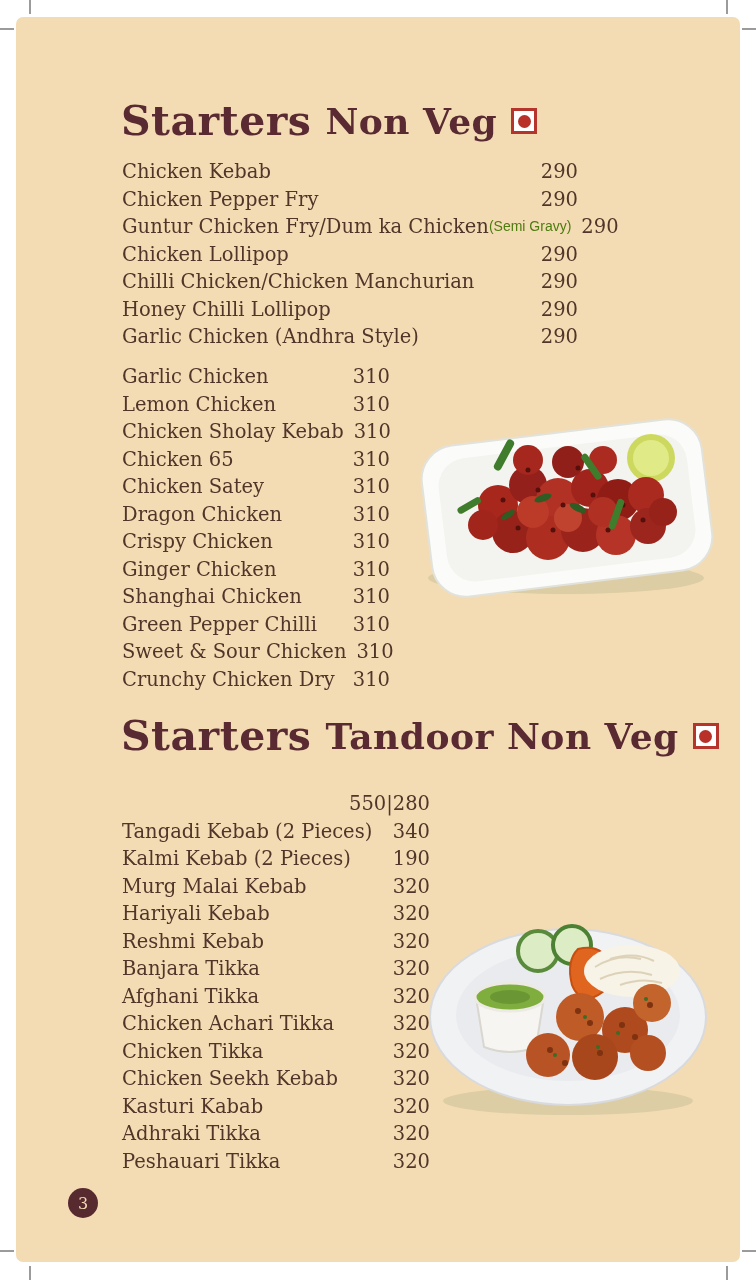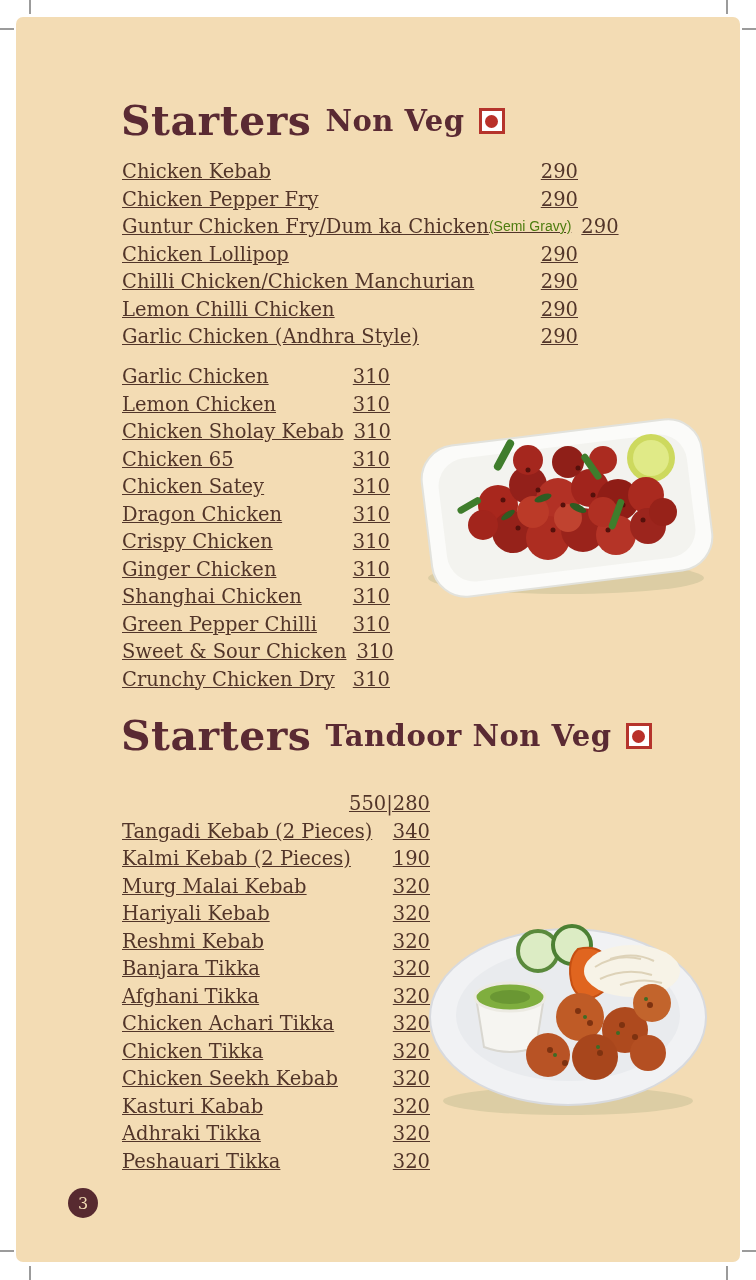--- a/index.html
+++ b/index.html
@@ -9,29 +9,29 @@
   .sheet { position:absolute; left:16px; top:17px; width:724px; height:1245px;
            background:#f3dcb4; border-radius:7px; }
   
   .crop { position:absolute; background:#9b9b9b; }
   .crop.v { width:2px; height:14px; }
   .crop.h { width:14px; height:2px; }
   
   .heading { position:absolute; display:flex; align-items:center; white-space:nowrap;
              color:#5a2a33; }
   .heading .main { font-size:41px; font-weight:bold; letter-spacing:0.5px; }
-  .heading .sub  { font-size:29px; font-weight:bold; margin-left:14px; letter-spacing:0.5px; }
+  .heading .sub  { font-size:36px; font-weight:bold; margin-left:14px; letter-spacing:0.5px; }
   .nonveg { width:26px; height:26px; margin-left:14px; background:#ffffff;
             border:3px solid #b5342c; display:flex; align-items:center; justify-content:center;
             flex:none; }
   .nonveg .dot { width:13px; height:13px; border-radius:50%; background:#b93029; }
   
   .list { position:absolute; color:#523529; }
   .row { display:flex; align-items:flex-end; height:27.5px; line-height:27.5px;
-         font-size:19.5px; white-space:nowrap;text-decoration:underline; }
+         font-size:19.5px; white-space:nowrap; }
   .row .note { font-family:"Liberation Sans", sans-serif; font-size:14px; color:#4d7c0f; }
   .row .price { margin-left:auto; padding-left:10px; font-size:19.5px; }
   
   .pagenum { position:absolute; left:68px; top:1188px; width:30px; height:30px;
              border-radius:50%; background:#572a30; color:#f3dcb4;
              display:flex; align-items:center; justify-content:center;
              font-size:16px; }
   .foodimg { position:absolute; }
 </style>
 </head>
@@ -73,21 +73,21 @@
       </div>
     <div class="row">
         <span>Chicken Lollipop</span>
         <span class="price">290</span>
       </div>
     <div class="row">
         <span>Chilli Chicken/Chicken Manchurian</span>
         <span class="price">290</span>
       </div>
     <div class="row">
-        <span>Lemon Chilli Chicken</span>
+        <span>Honey Chilli Lollipop</span>
         <span class="price">290</span>
       </div>
     <div class="row">
         <span>Garlic Chicken (Andhra Style)</span>
         <span class="price">290</span>
       </div>
   </div>
 
   <div class="list" style="left:122px; top:363px; width:268px;">
     <div class="row">

